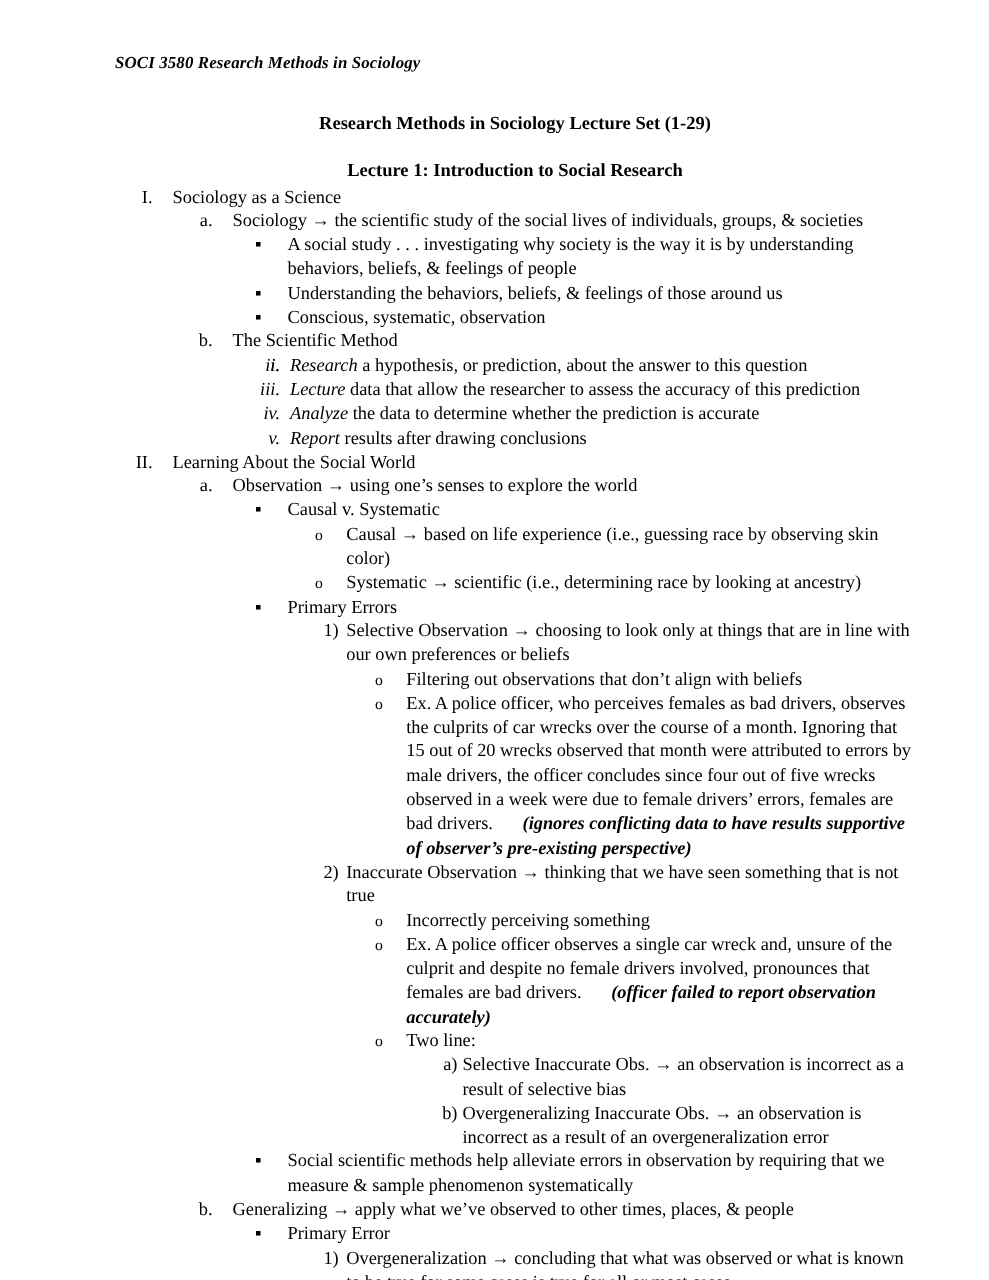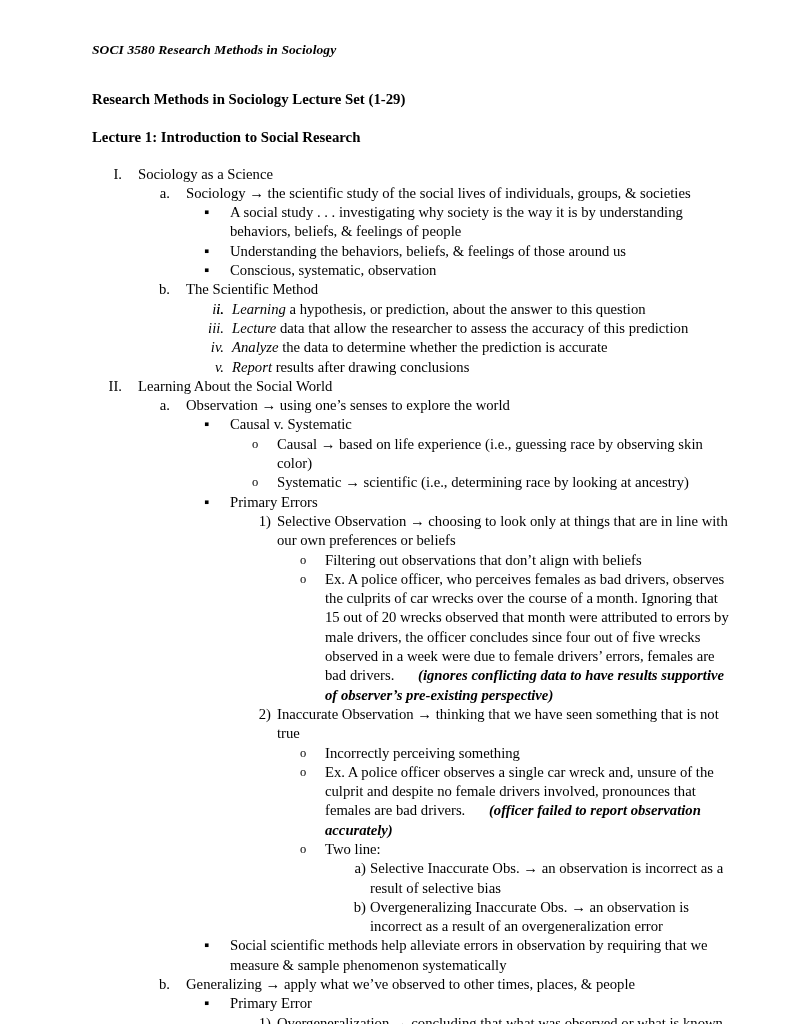--- a/index.html
+++ b/index.html
@@ -31,23 +31,24 @@
     left: 92px;
     top: 90px;
     width: 640px;
     font-size: 14.7px;
     line-height: 19.3px;
   }
   .title-line {
     font-weight: bold;
     font-size: 14.8px;
     margin: 0 0 19px 0;
+    text-align: center;
   }
   .title-line.second {
-    margin-bottom: 17px;
+    margin-bottom: 1px;
   }
   
   .row {
     position: relative;
     display: block;
   }
   .row > .marker {
     position: absolute;
     top: 0;
     text-align: right;
@@ -123,21 +124,21 @@
     <div class="row lvl2">
       <span class="marker">b.</span>
       <span class="txt">The Scientific Method</span>
     </div>
 
     <div class="row lvl3r">
       <span class="marker">i.</span>
     </div>
     <div class="row lvl3r">
       <span class="marker">ii.</span>
-      <span class="txt"><span class="i">Learning</span> <span>a hypothesis, or prediction, about the answer to this question</span></span>
+      <span class="txt"><span class="i">Research</span> <span>a hypothesis, or prediction, about the answer to this question</span></span>
     </div>
     <div class="row lvl3r">
       <span class="marker">iii.</span>
       <span class="txt"><span class="i">Lecture</span> <span>data that allow the researcher to assess the accuracy of this prediction</span></span>
     </div>
     <div class="row lvl3r">
       <span class="marker">iv.</span>
       <span class="txt"><span class="i">Analyze</span> <span>the data to determine whether the prediction is accurate</span></span>
     </div>
     <div class="row lvl3r">

